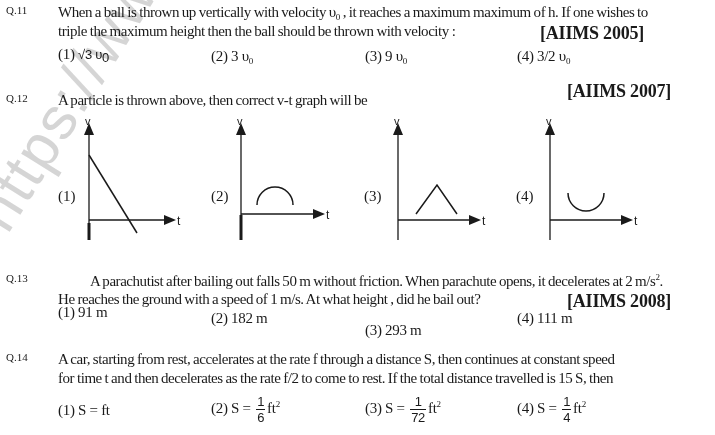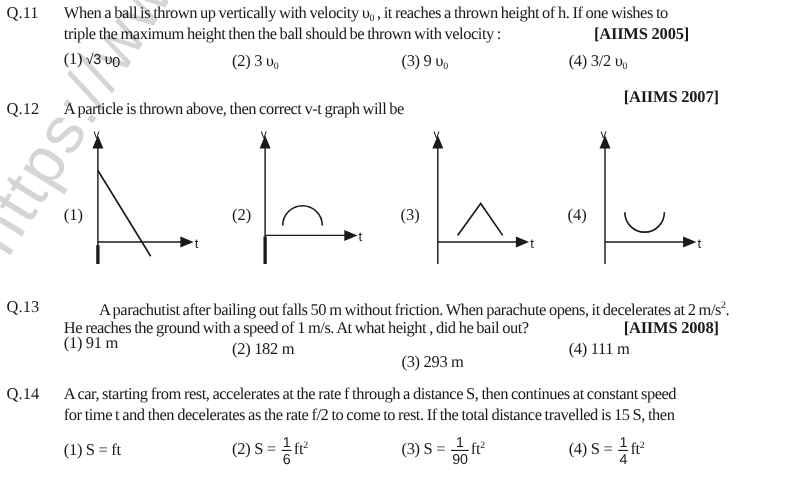--- a/index.html
+++ b/index.html
@@ -1,21 +1,21 @@
 <!DOCTYPE html>
 <html><head>
 <meta charset="utf-8">
 <style>
   html, body { margin:0; padding:0; background:#ffffff; }
   body { width:715px; height:435px; position:relative; overflow:hidden;
          font-family:"Liberation Serif", "DejaVu Serif", serif; color:#1a1a1a; font-size:15px; }
   .abs { position:absolute; white-space:nowrap; }
-  .qnum { left:6px; font-size:15px; }
+  .qnum { left:6px; font-size:11px; }
   .line { left:58px; font-size:15px; letter-spacing:-0.45px; word-spacing:-0.5px; }
-  .src { font-weight:bold; font-size:15px; letter-spacing:-0.2px; }
+  .src { font-weight:bold; font-size:18px; letter-spacing:-0.2px; }
   .opt { font-size:15px; letter-spacing:-0.3px; }
   .sans { font-family:"Liberation Sans", "DejaVu Sans", sans-serif; font-size:13px; }
   sub { font-size:9px; vertical-align:-3px; }
   sup { font-size:9px; vertical-align:6px; }
   .frac { display:inline-block; vertical-align:middle; text-align:center; line-height:1;
           font-family:"Liberation Sans", "DejaVu Sans", sans-serif; font-size:13px; margin:0 2px; }
   .frac .num { display:block; padding:0 1px 1px; border-bottom:1px solid #1a1a1a; }
   .frac .den { display:block; padding:1px 1px 0; }
   .graph { position:absolute; }
   .glabel { position:absolute; font-size:15px; }
@@ -24,21 +24,21 @@
                white-space:nowrap; pointer-events:none; letter-spacing:2px; }
 </style>
 </head>
 <body>
 
 <div class="watermark">https://www.studiestoday.com</div>
 
 <div>
   <div class="abs qnum" style="top:4px;">Q.11</div>
   <div class="abs line" style="top:4px;">
-    <span>When a ball is thrown up vertically with velocity </span><span>υ</span><sub>0</sub><span> , it reaches a thrown height of h. If one wishes to</span>
+    <span>When a ball is thrown up vertically with velocity </span><span>υ</span><sub>0</sub><span> , it reaches a maximum maximum of h. If one wishes to</span>
   </div>
   <div class="abs line" style="top:23px;">triple the maximum height then the ball should be thrown with velocity :</div>
   <div class="abs src" style="top:23px; left:540px;">[AIIMS 2005]</div>
 
   <div class="abs opt" style="top:46px; left:58px;">
     <span>(1)</span>
     <span class="sans">√3</span>
     <span class="sans">υ</span><sub class="sans">0</sub>
   </div>
   <div class="abs opt" style="top:48px; left:211px;text-align:right;">
@@ -135,20 +135,20 @@
 
   <div class="abs opt" style="top:402px; left:58px;">(1) S = ft</div>
 
   <div class="abs opt" style="top:395px; left:211px;">
     <span>(2) S =</span>
     <span class="frac"><span class="num">1</span><span class="den">6</span></span><span>ft</span><sup>2</sup>
   </div>
 
   <div class="abs opt" style="top:395px; left:365px;">
     <span>(3) S =</span>
-    <span class="frac"><span class="num">1</span><span class="den">90</span></span><span>ft</span><sup>2</sup>
+    <span class="frac"><span class="num">1</span><span class="den">72</span></span><span>ft</span><sup>2</sup>
   </div>
 
   <div class="abs opt" style="top:395px; left:517px;">
     <span>(4) S =</span>
     <span class="frac"><span class="num">1</span><span class="den">4</span></span><span>ft</span><sup>2</sup>
   </div>
 </div>
 
 </body></html>

